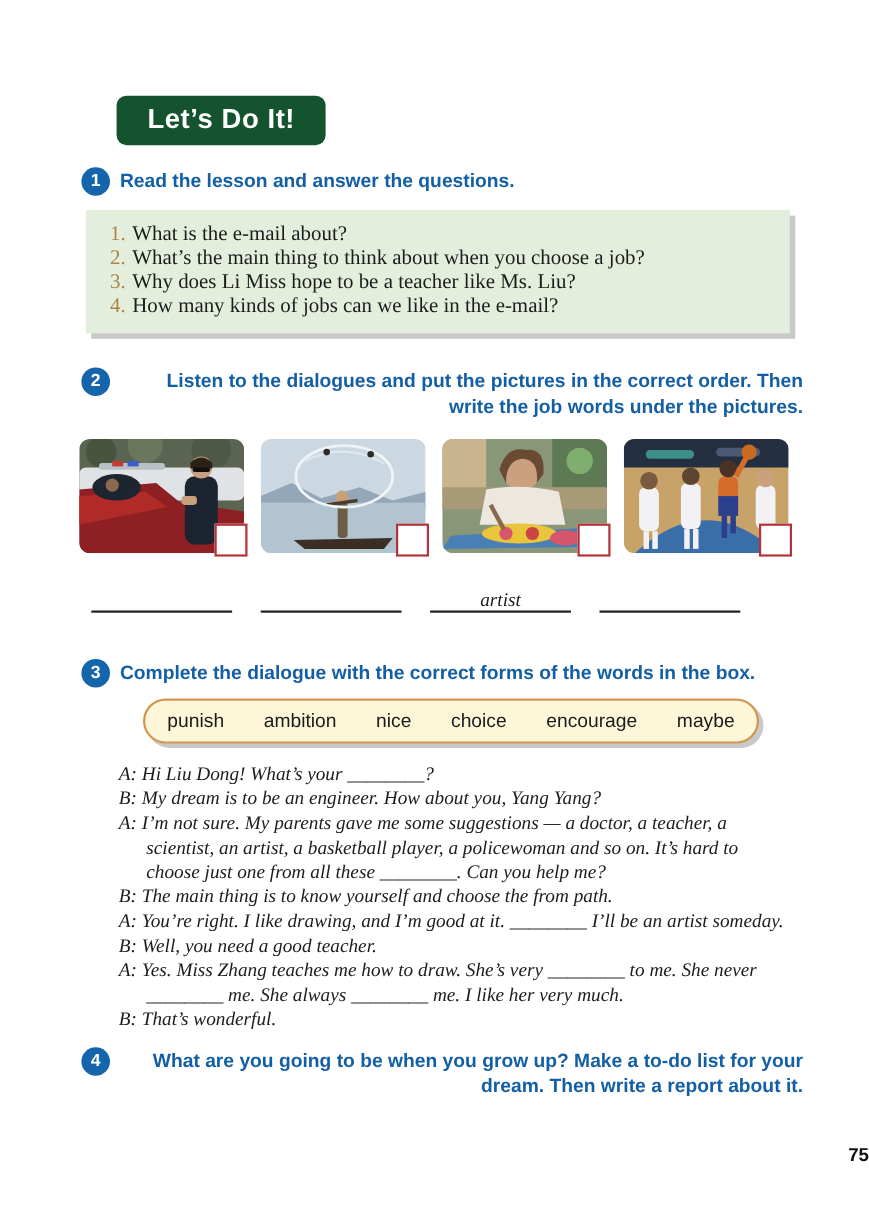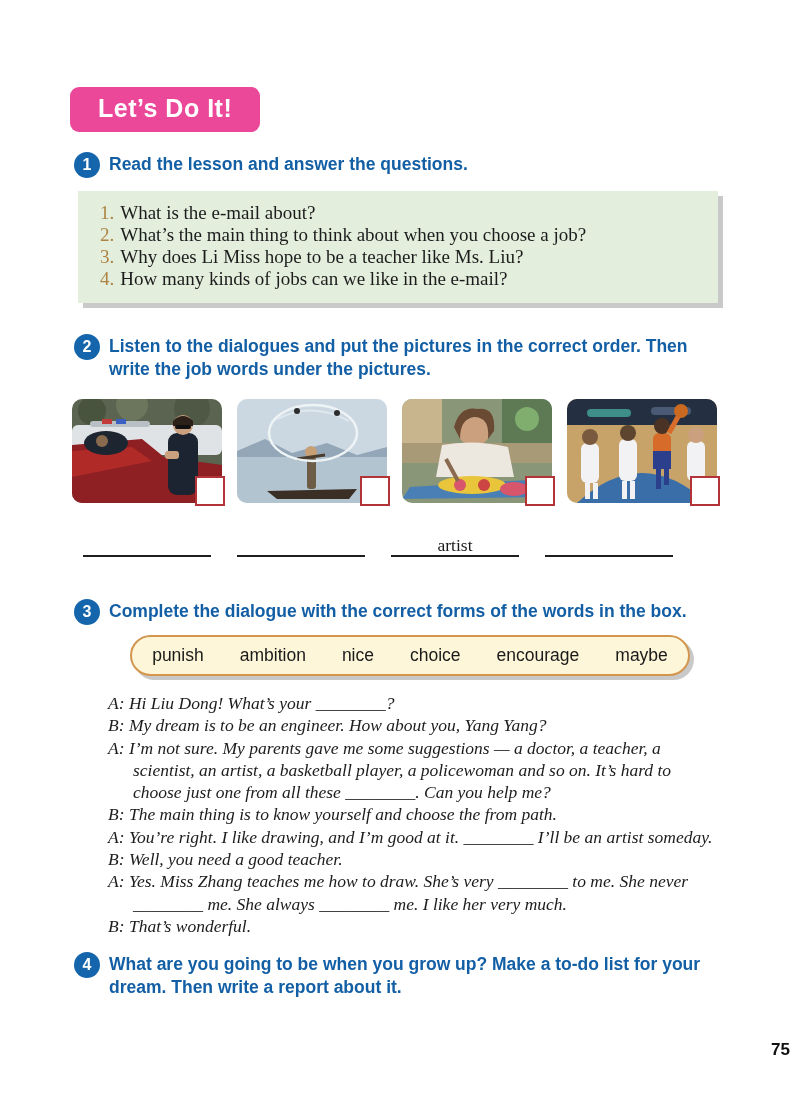--- a/index.html
+++ b/index.html
@@ -7,22 +7,22 @@
     width: 790px; height: 1104px;
     background: #ffffff;
     position: relative;
     font-family: "Liberation Sans", sans-serif;
     overflow: hidden;
   }
 
   
   .banner {
     display: inline-block;
-    margin: 87px 0 0 70px;
-    background: #ec4899;
+    margin: 87px 0 0 106px;
+    background: #14532d;
     color: #ffffff;
     font-weight: bold;
     font-size: 25px;
     padding: 7px 28px 9px 28px;
     border-radius: 9px;
     letter-spacing: 0.5px;
   }
 
   
   .sec-head {
@@ -42,20 +42,21 @@
     display: flex; align-items: center; justify-content: center;
     margin-right: 9px;
     margin-top: -1px;
   }
   .sec-title {
     color: #135fa5;
     font-weight: bold;
     font-size: 17.5px;
     line-height: 23px;
     max-width: 625px;
+    text-align: right;
   }
 
   
   .qbox {
     margin: 13px 0 0 78px;
     width: 600px;
     background: #e3eedd;
     box-shadow: 5px 5px 0 #c9c9c9;
     padding: 11px 18px 13px 22px;
     font-family: "Liberation Serif", serif;
@@ -86,20 +87,21 @@
     width: 26px; height: 26px;
     background: #ffffff;
     border: 2.5px solid #b23338;
   }
 
   
   .ans-row {
     display: flex;
     margin: 22px 0 0 72px;
     gap: 4px;
+    font-style: italic;
   }
   .ans-cell {
     width: 150px; height: 32px;
     display: flex;
     flex-direction: column;
     align-items: center;
     justify-content: flex-end;
   }
   .ans-label {
     font-family: "Liberation Serif", serif;

